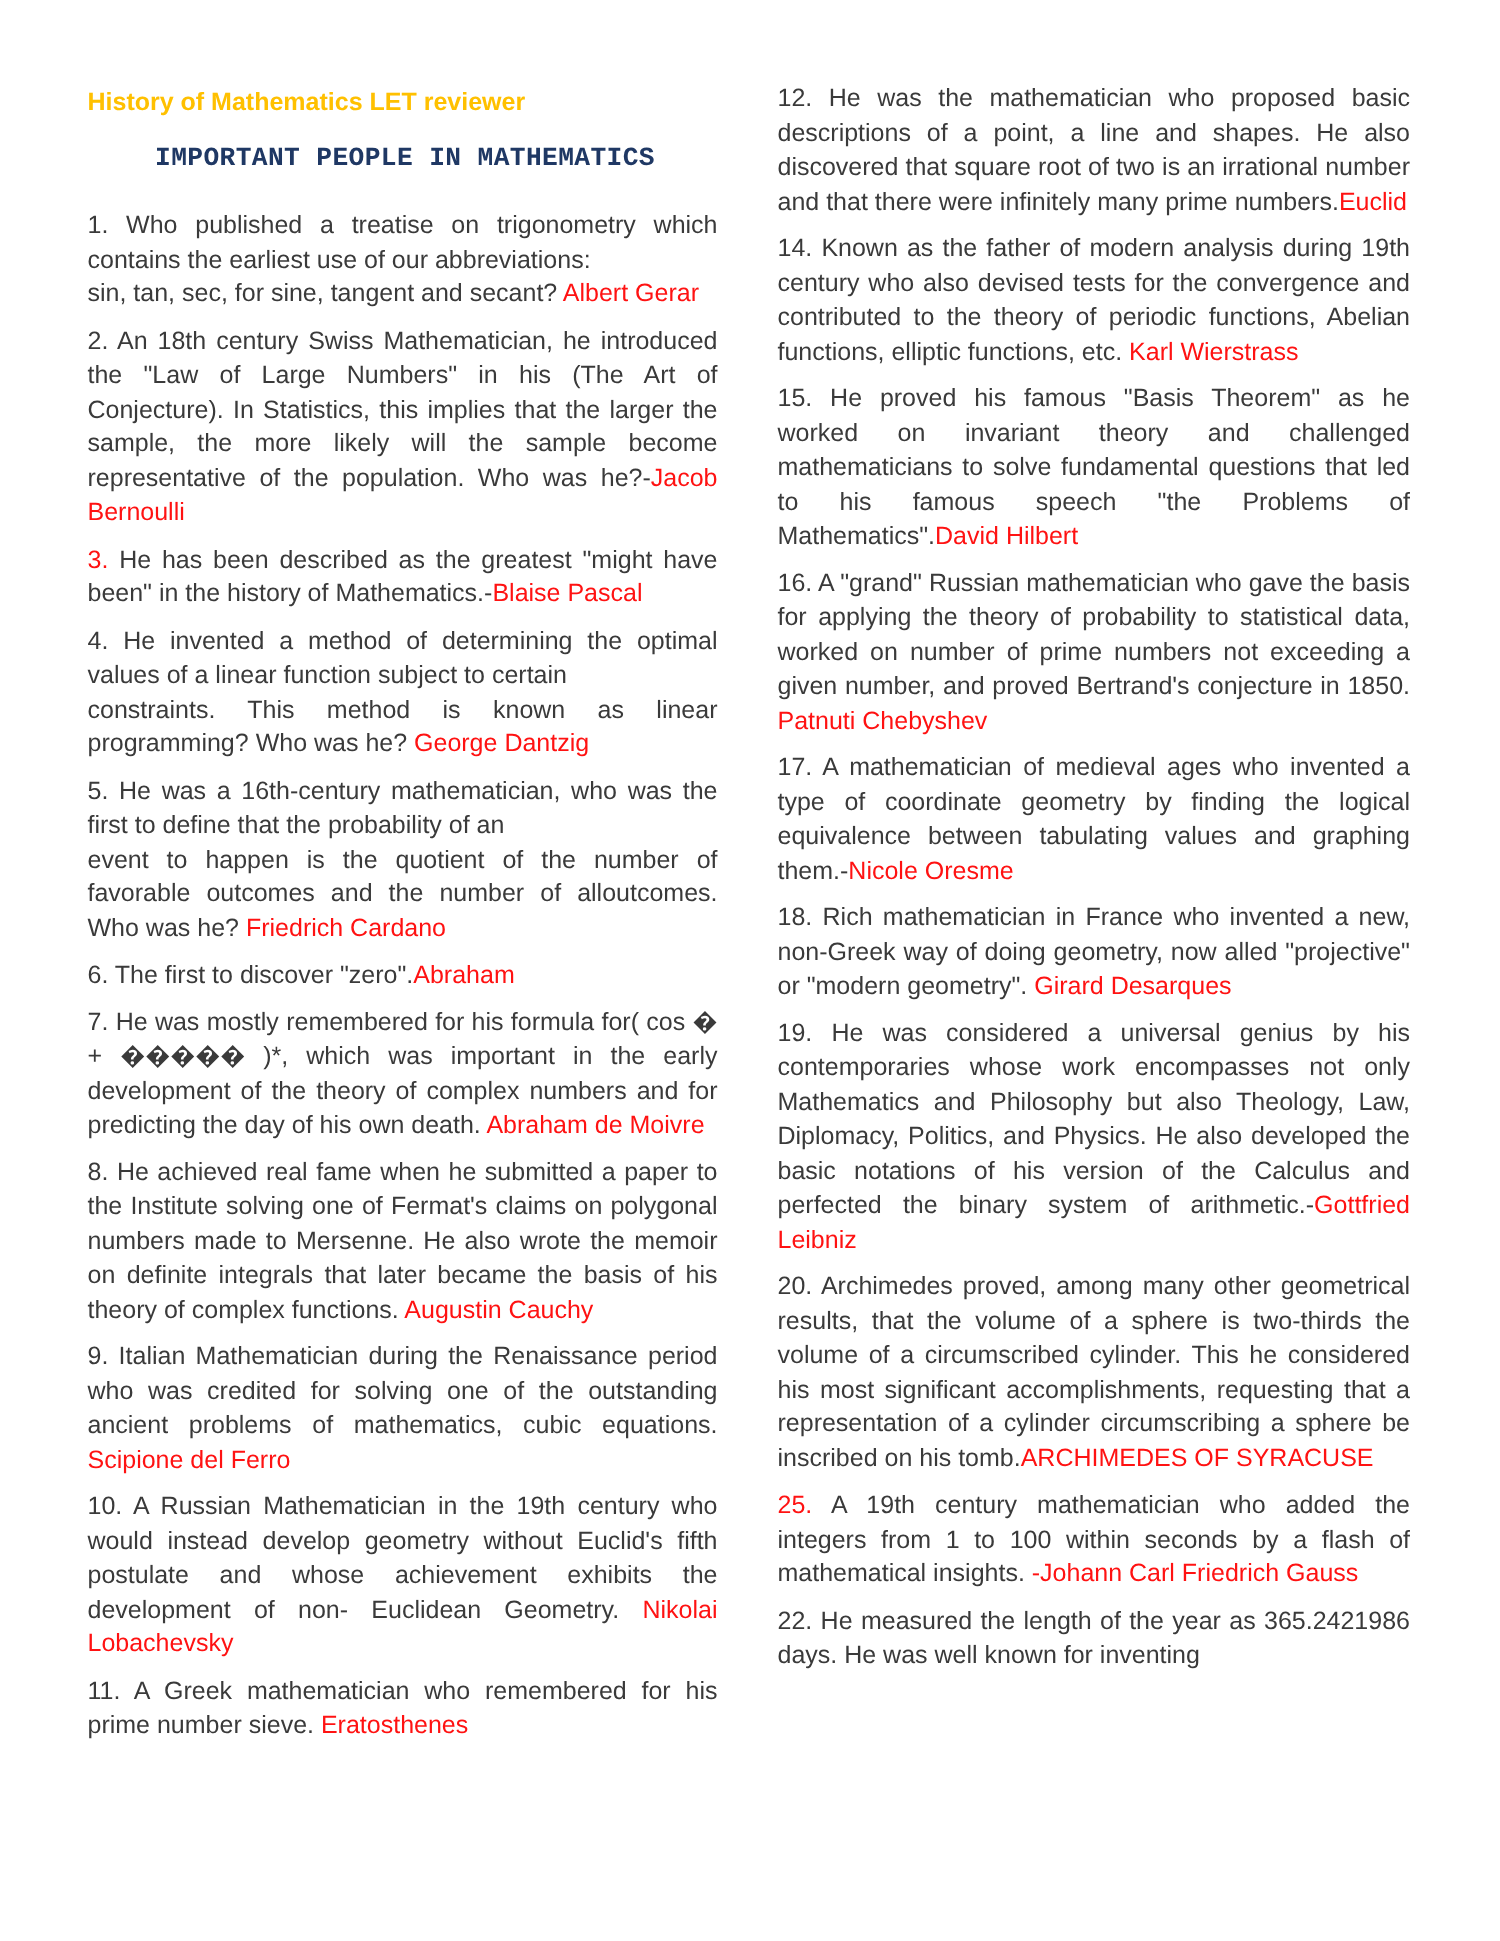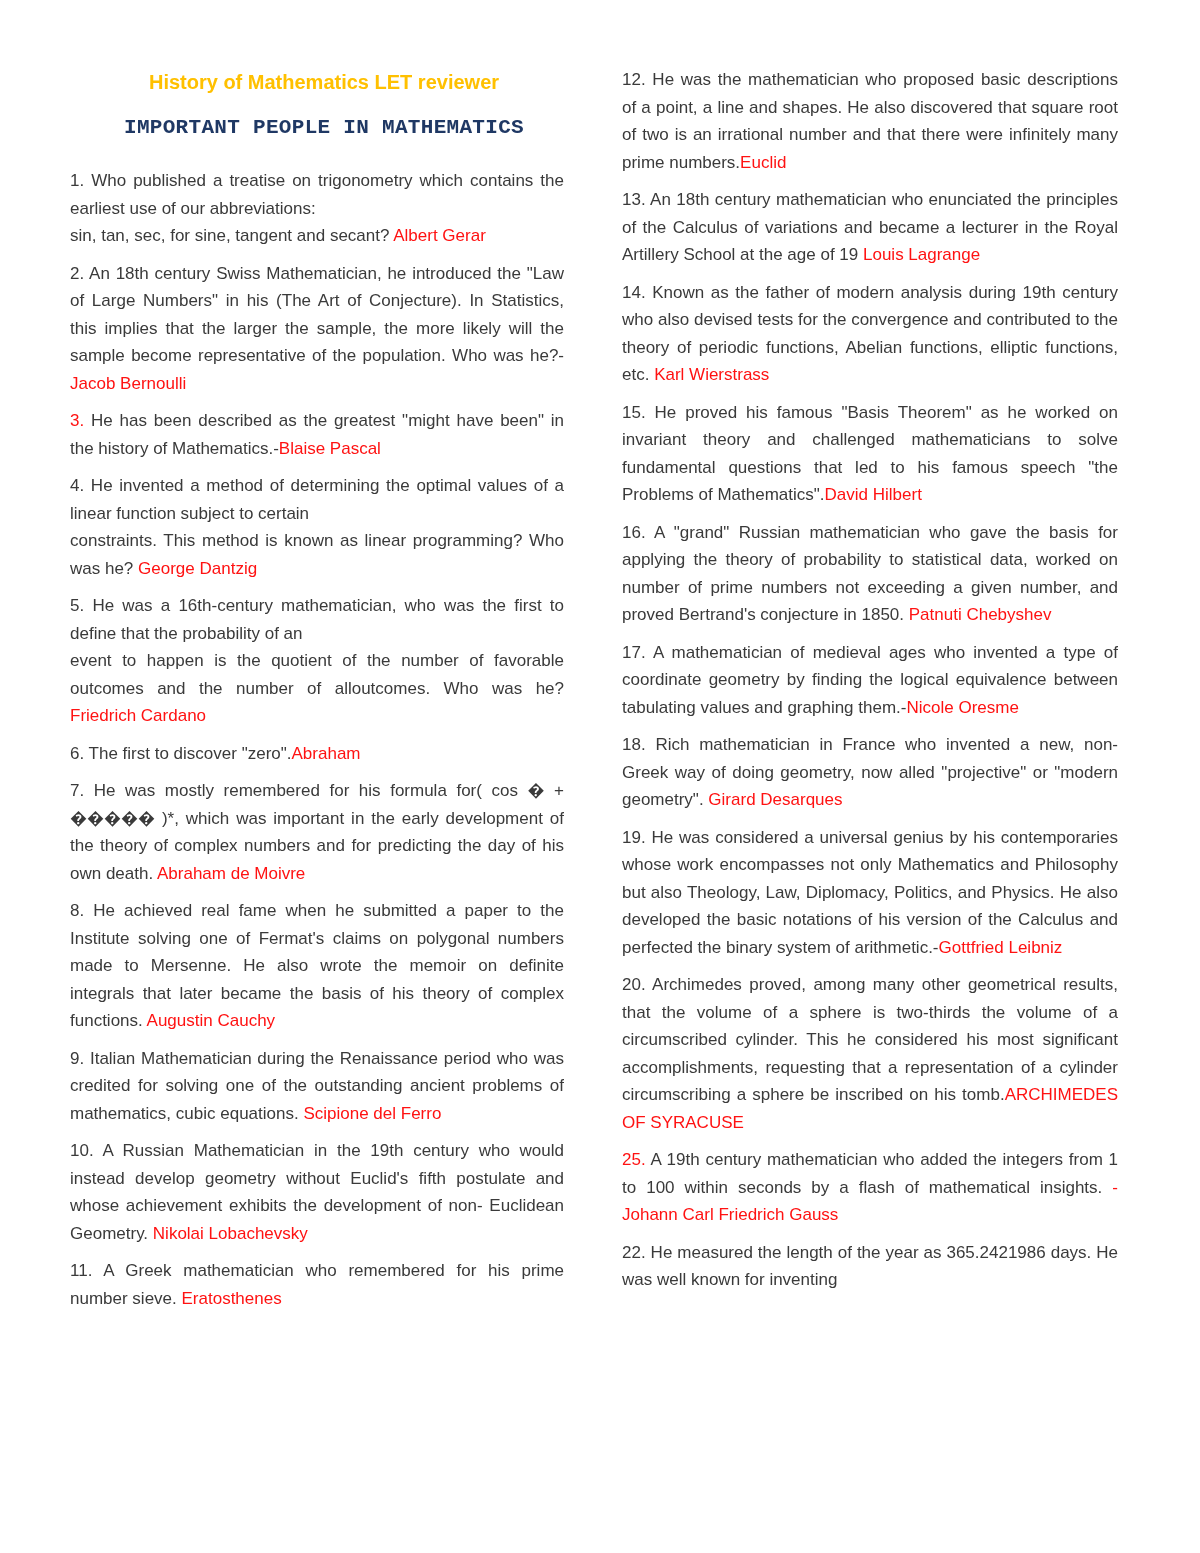--- a/index.html
+++ b/index.html
@@ -10,30 +10,30 @@
     overflow:hidden;
     font-family:"Liberation Sans",sans-serif;
     --gold:#FFC000;--navy:#1F3864;--body:#3A3A3A;--red:#FF1212;
   }
   .col{position:absolute;top:70px;}
   .col-left{left:70px;width:508px;}
   .col-right{left:622px;width:510px;top:66px;}
   h1.title{
     margin:0 0 20px 0;
     font-size:20px;line-height:25px;font-weight:bold;
-    color:var(--gold);text-align:center;white-space:nowrap;
+    color:var(--gold);white-space:nowrap;
   }
   h2.subtitle{
     margin:0 0 27px 0;
     font-size:21px;line-height:25px;font-weight:bold;
     color:var(--navy);text-align:center;letter-spacing:0.3px;white-space:nowrap;font-family:Liberation Mono, monospace;
   }
   p.item{
-    margin:0 14px 10px 0;
-    font-size:17px;line-height:27.5px;
+    margin:0 4px 10px 0;
+    font-size:20px;line-height:27.5px;
     color:var(--body);
     text-align:justify;
     white-space:pre-wrap;
   }
   p.item .num{color:var(--body);}
   p.item .num.red{color:var(--red);}
   p.item .answer{color:var(--red);}
   p.item .question{color:var(--body);}
 </style>
 </head>
@@ -56,21 +56,20 @@
         <p class="item"><span class="num">7. </span><span class="question">He was mostly remembered for his formula for( cos � + ����� )*, which was important in the early development of the theory of complex numbers and for predicting the day of his own death. </span><span class="answer">Abraham de Moivre</span></p>
         <p class="item"><span class="num">8. </span><span class="question">He achieved real fame when he submitted a paper to the Institute solving one of Fermat's claims on polygonal numbers made to Mersenne. He also wrote the memoir on definite integrals that later became the basis of his theory of complex functions. </span><span class="answer">Augustin Cauchy</span></p>
         <p class="item"><span class="num">9. </span><span class="question">Italian Mathematician during the Renaissance period who was credited for solving one of the outstanding ancient problems of mathematics, cubic equations. </span><span class="answer">Scipione del Ferro</span></p>
         <p class="item"><span class="num">10. </span><span class="question">A Russian Mathematician in the 19th century who would instead develop geometry without Euclid's fifth postulate and whose achievement exhibits the development of non- Euclidean Geometry. </span><span class="answer">Nikolai Lobachevsky</span></p>
         <p class="item"><span class="num">11. </span><span class="question">A Greek mathematician who remembered for his prime number sieve. </span><span class="answer">Eratosthenes</span></p>
       </div>
   </div>
   <div class="col col-right">
     <div id="right-items">
         <p class="item"><span class="num">12. </span><span class="question">He was the mathematician who proposed basic descriptions of a point, a line and shapes. He also discovered that square root of two is an irrational number and that there were infinitely many prime numbers.</span><span class="answer">Euclid</span></p>
-        <p class="item"><span class="num">13. </span><span class="question">An 18th century mathematician who enunciated the principles of the Calculus of variations and became a lecturer in the Royal Artillery School at the age of 19 </span><span class="answer">Louis Lagrange</span></p>
         <p class="item"><span class="num">14. </span><span class="question">Known as the father of modern analysis during 19th century who also devised tests for the convergence and contributed to the theory of periodic functions, Abelian functions, elliptic functions, etc. </span><span class="answer">Karl Wierstrass</span></p>
         <p class="item"><span class="num">15. </span><span class="question">He proved his famous "Basis Theorem" as he worked on invariant theory and challenged mathematicians to solve fundamental questions that led to his famous speech "the Problems of Mathematics".</span><span class="answer">David Hilbert</span></p>
         <p class="item"><span class="num">16. </span><span class="question">A "grand" Russian mathematician who gave the basis for applying the theory of probability to statistical data, worked on number of prime numbers not exceeding a given number, and proved Bertrand's conjecture in 1850. </span><span class="answer">Patnuti Chebyshev</span></p>
         <p class="item"><span class="num">17. </span><span class="question">A mathematician of medieval ages who invented a type of coordinate geometry by finding the logical equivalence between tabulating values and graphing them.-</span><span class="answer">Nicole Oresme</span></p>
         <p class="item"><span class="num">18. </span><span class="question">Rich mathematician in France who invented a new, non-Greek way of doing geometry, now alled "projective" or "modern geometry". </span><span class="answer">Girard Desarques</span></p>
         <p class="item"><span class="num">19. </span><span class="question">He was considered a universal genius by his contemporaries whose work encompasses not only Mathematics and Philosophy but also Theology, Law, Diplomacy, Politics, and Physics. He also developed the basic notations of his version of the Calculus and perfected the binary system of arithmetic.-</span><span class="answer">Gottfried Leibniz</span></p>
         <p class="item"><span class="num">20. </span><span class="question">Archimedes proved, among many other geometrical results, that the volume of a sphere is two-thirds the volume of a circumscribed cylinder. This he considered his most significant accomplishments, requesting that a representation of a cylinder circumscribing a sphere be inscribed on his tomb.</span><span class="answer">ARCHIMEDES OF SYRACUSE</span></p>
         <p class="item"><span class="num red">25. </span><span class="question">A 19th century mathematician who added the integers from 1 to 100 within seconds by a flash of mathematical insights. </span><span class="answer">-Johann Carl Friedrich Gauss</span></p>
         <p class="item"><span class="num">22. </span><span class="question">He measured the length of the year as 365.2421986 days. He was well known for inventing</span></p>
       </div>

